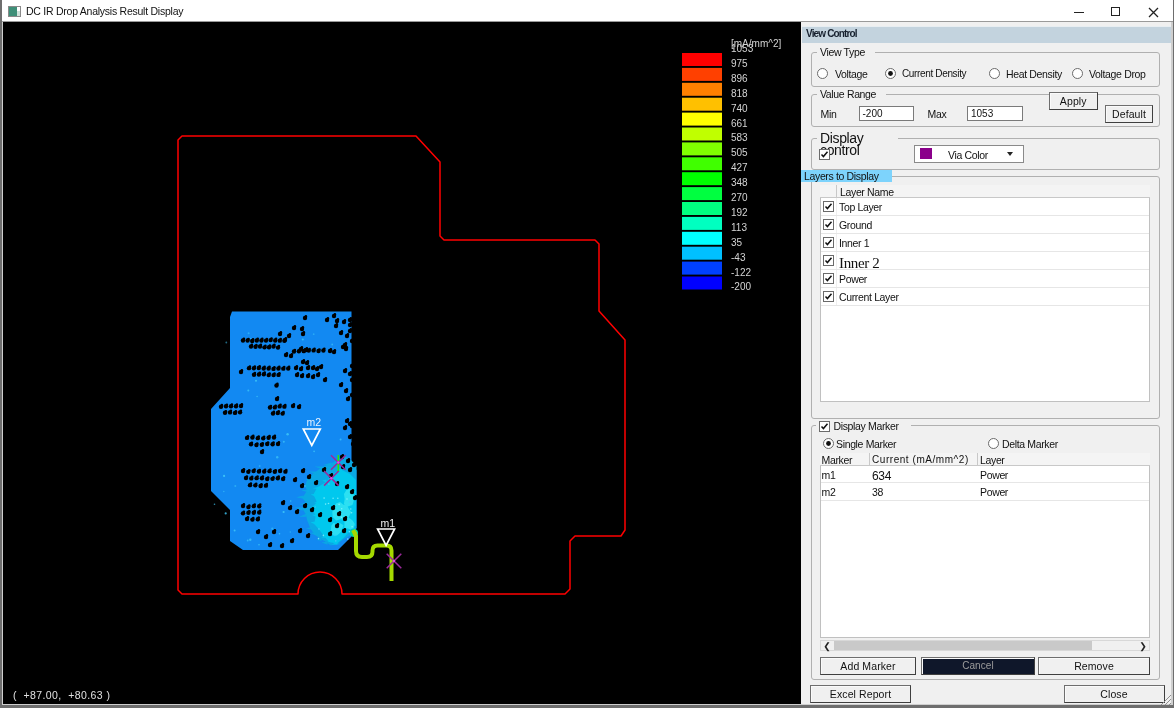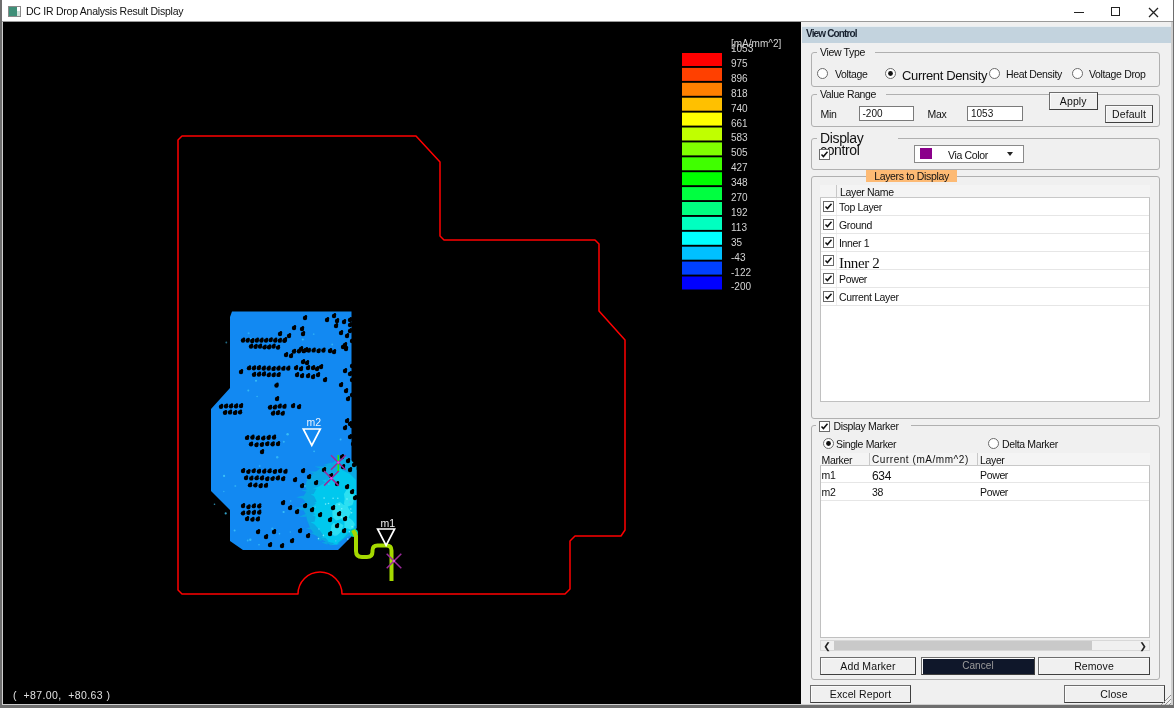--- a/index.html
+++ b/index.html
@@ -571,21 +571,21 @@
       <circle cx="5.5" cy="5.5" r="5" fill="#fff" stroke="#6b6b6b"></circle>
     </svg>
   </div>
 <div style="position:absolute;left:835px;top:67.5px;font-size:10.5px;letter-spacing:-0.35px;color:#111;white-space:nowrap;">Voltage</div>
 <div style="position:absolute;left:884.5px;top:67.5px;width:11px;height:11px;">
     <svg width="11" height="11" viewBox="0 0 11 11" style="display:block">
       <circle cx="5.5" cy="5.5" r="5" fill="#fff" stroke="#6b6b6b"></circle>
       <circle cx="5.5" cy="5.5" r="2.4" fill="#111"></circle>
     </svg>
   </div>
-<div style="position:absolute;left:902px;top:67.5px;font-size:13px;letter-spacing:-0.35px;color:#111;white-space:nowrap;">Current Density</div>
+<div style="position:absolute;left:902px;top:67.5px;font-size:10px;letter-spacing:-0.35px;color:#111;white-space:nowrap;">Current Density</div>
 <div style="position:absolute;left:988.5px;top:67.5px;width:11px;height:11px;">
     <svg width="11" height="11" viewBox="0 0 11 11" style="display:block">
       <circle cx="5.5" cy="5.5" r="5" fill="#fff" stroke="#6b6b6b"></circle>
     </svg>
   </div>
 <div style="position:absolute;left:1006px;top:67.5px;font-size:10.5px;letter-spacing:-0.35px;color:#111;white-space:nowrap;">Heat Density</div>
 <div style="position:absolute;left:1071.5px;top:67.5px;width:11px;height:11px;">
     <svg width="11" height="11" viewBox="0 0 11 11" style="display:block">
       <circle cx="5.5" cy="5.5" r="5" fill="#fff" stroke="#6b6b6b"></circle>
     </svg>
@@ -606,21 +606,21 @@
       <rect x="0.5" y="0.5" width="10" height="10" fill="#fff" stroke="#6b6b6b"></rect>
       <path d="M2.5,5.6 L4.4,7.6 L8.5,2.8" stroke="#111" stroke-width="1.5" fill="none"></path>
     </svg>
   </div>
 <div style="position:absolute;left:836.5px;top:149px;font-size:12px;letter-spacing:-0.35px;color:#111;white-space:nowrap;margin-top:44px;">Via (X) Display</div>
 <div style="position:absolute;left:914px;top:145px;width:108px;height:16px;background:#fff;border:1px solid #8a8a8a;"></div>
 <div style="position:absolute;left:919.5px;top:148px;width:12.5px;height:11px;background:#8b008b;"></div>
 <div style="position:absolute;left:948px;top:149px;font-size:10.5px;letter-spacing:-0.35px;color:#111;white-space:nowrap;">Via Color</div>
 <div style="position:absolute;left:1007px;top:151.5px;width:0px;height:0px;border-left:3.5px solid transparent;border-right:3.5px solid transparent;border-top:4.5px solid #222;"></div>
 <div style="position:absolute;left:811px;top:176px;width:347px;height:241px;border:1px solid #b0b0b0;border-radius:3px;"></div>
-<div style="position:absolute;left:866px;top:169.5px;width:85px;height:12px;background:#fdba74;padding:0 3px;font-size:10.5px;letter-spacing:-0.35px;color:#111;line-height:12px;text-align:center;">Layers to Display</div>
+<div style="position:absolute;left:801px;top:169.5px;width:85px;height:12px;background:#7dd3fc;padding:0 3px;font-size:10.5px;letter-spacing:-0.35px;color:#111;line-height:12px;">Layers to Display</div>
 <div style="position:absolute;left:820px;top:184.5px;width:330px;height:217px;background:#fff;border:1px solid #c0c0c0;box-sizing:border-box;"></div>
 <div style="position:absolute;left:820px;top:184.5px;width:330px;height:13px;background:#f4f4f4;border-bottom:1px solid #c8c8c8;box-sizing:border-box;"></div>
 <div style="position:absolute;left:836px;top:185px;width:1px;height:12px;background:#c8c8c8;"></div>
 <div style="position:absolute;left:840px;top:185.5px;font-size:10.5px;letter-spacing:-0.35px;color:#111;white-space:nowrap;">Layer Name</div>
 <div style="position:absolute;left:836px;top:197.5px;width:1px;height:108px;background:#efefef;"></div>
 <div style="position:absolute;left:821px;top:214.5px;width:328px;height:1px;background:#e6e6e6;"></div>
 <div style="position:absolute;left:823px;top:201.0px;width:11px;height:11px;">
     <svg width="11" height="11" viewBox="0 0 11 11" style="display:block">
       <rect x="0.5" y="0.5" width="10" height="10" fill="#fff" stroke="#6b6b6b"></rect>
       <path d="M2.5,5.6 L4.4,7.6 L8.5,2.8" stroke="#111" stroke-width="1.5" fill="none"></path>

